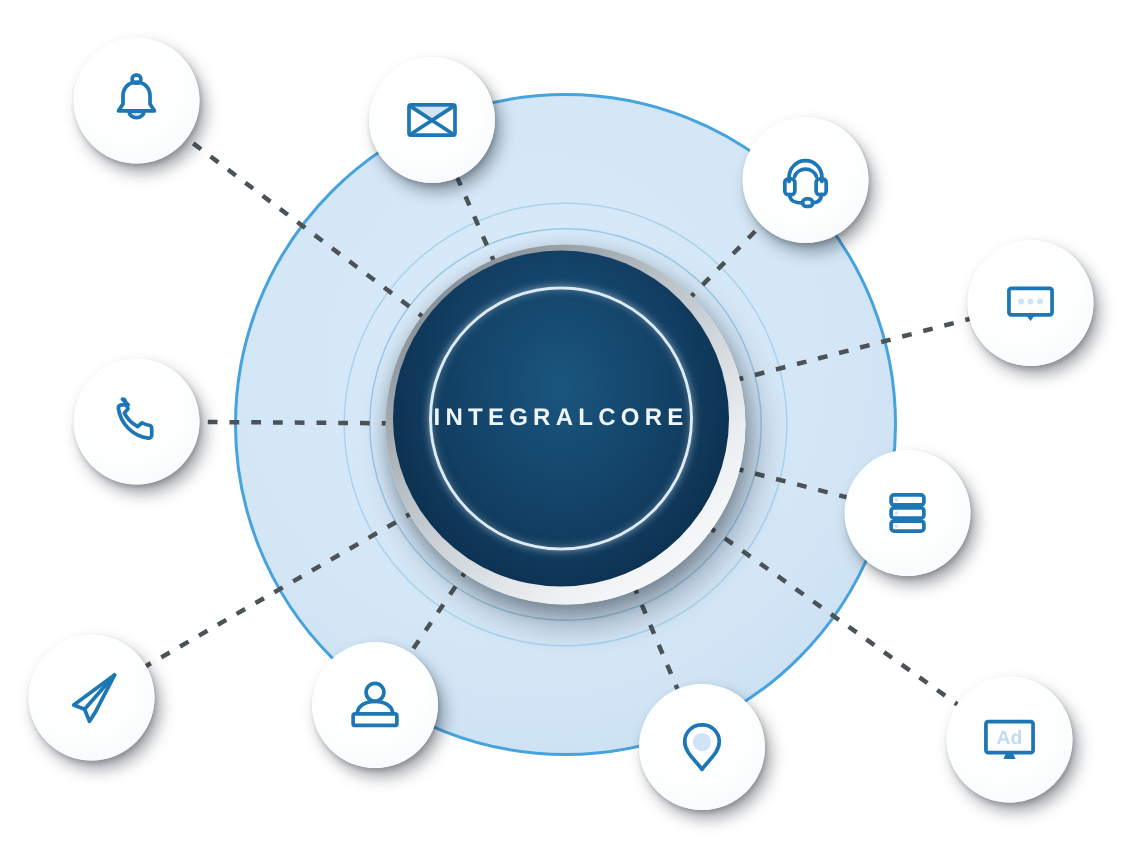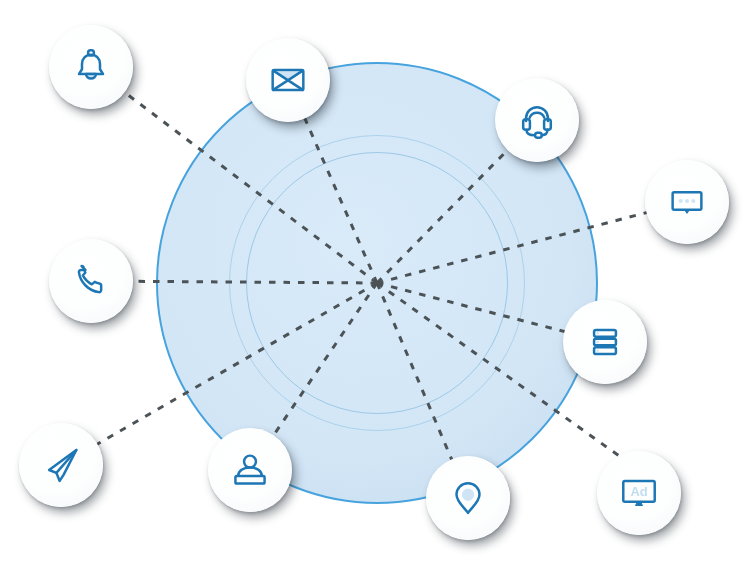--- a/index.html
+++ b/index.html
@@ -70,21 +70,21 @@
     z-index:5;
   }
   .glyph{stroke:var(--accent);stroke-width:2.6;fill:none;stroke-linejoin:round;stroke-linecap:round;}
   .fill-light{fill:var(--accent-light);stroke:none;}
   .fill-accent{fill:var(--accent);stroke:none;}
   .n-bell{left:49px;top:25px;}
   .n-envelope{left:246px;top:38px;}
   .n-headset{left:495px;top:78px;}
   .n-chat{left:645px;top:160px;}
   .n-stack{left:563px;top:300px;}
-  .n-ad{left:597px;top:451px;}
+  .n-ad{left:631px;top:451px;}
   .n-pin{left:426px;top:456px;}
   .n-person{left:208px;top:428px;}
   .n-plane{left:19px;top:423px;}
   .n-phone{left:49px;top:239px;}
   .ad-text{font-family:"Liberation Sans",sans-serif;font-size:13.5px;font-weight:bold;fill:#bfdcf1;stroke:none;}
 </style>
 </head>
 <body>
 
 <div class="canvas">
@@ -100,20 +100,26 @@
     <line class="link" x1="377" y1="283" x2="537" y2="120"></line>
     <line class="link" x1="377" y1="283" x2="687" y2="202"></line>
     <line class="link" x1="377" y1="283" x2="605" y2="342"></line>
     <line class="link" x1="377" y1="283" x2="671" y2="493"></line>
     <line class="link" x1="377" y1="283" x2="468" y2="498"></line>
     <line class="link" x1="377" y1="283" x2="250" y2="470"></line>
     <line class="link" x1="377" y1="283" x2="61" y2="465"></line>
     <line class="link" x1="377" y1="283" x2="91" y2="281"></line>
   </svg>
 
+  <div class="hub-rim">
+    <div class="hub-sphere">
+      <div class="hub-core-ring"></div>
+      <div class="hub-label">INTEGRALCORE</div>
+    </div>
+  </div>
 
   <div class="node n-bell">
     <svg width="46" height="46" viewBox="0 0 48 48" class="glyph">
       <path d="M24 11.2c-5.6 0-9.4 4.2-9.4 9.6v5.6l-3.1 4.8h25l-3.1-4.8v-5.6c0-5.4-3.8-9.6-9.4-9.6z"></path>
       <rect x="21" y="6.4" width="6" height="5.6" rx="2.4"></rect>
       <path d="M18.8 31.4a5.2 4.6 0 0 0 10.4 0z" fill="#cfe5f6"></path>
     </svg>
   </div>
 
   <div class="node n-envelope">

